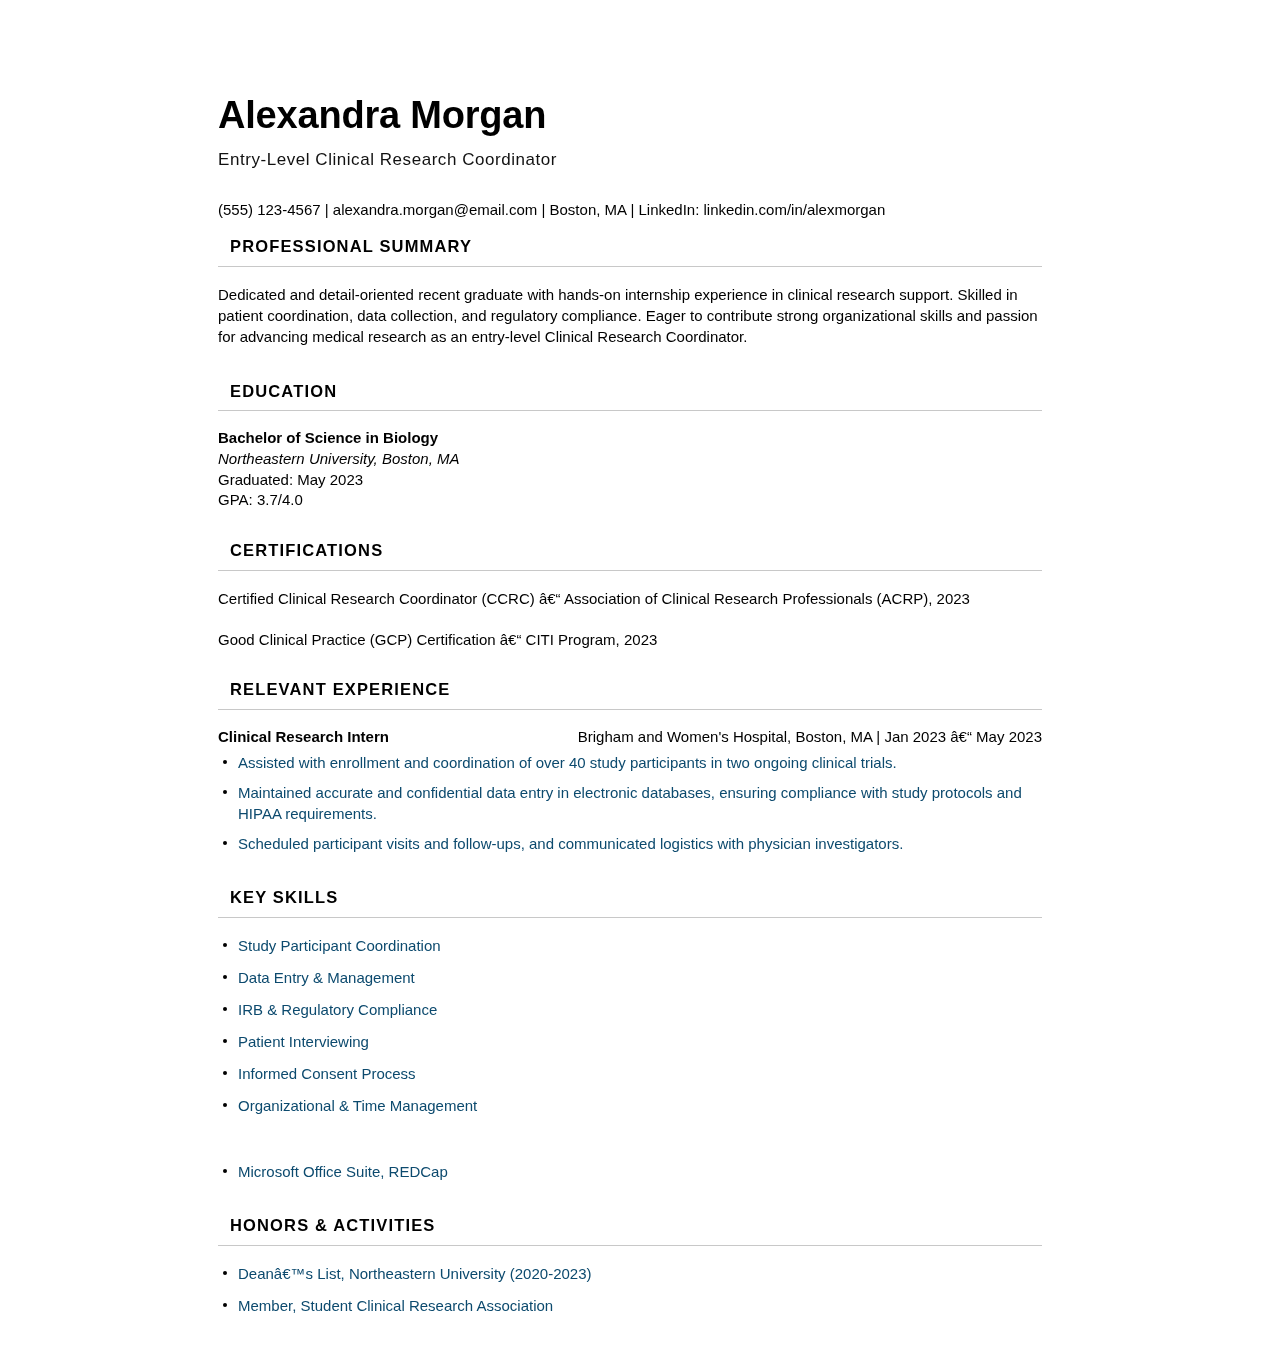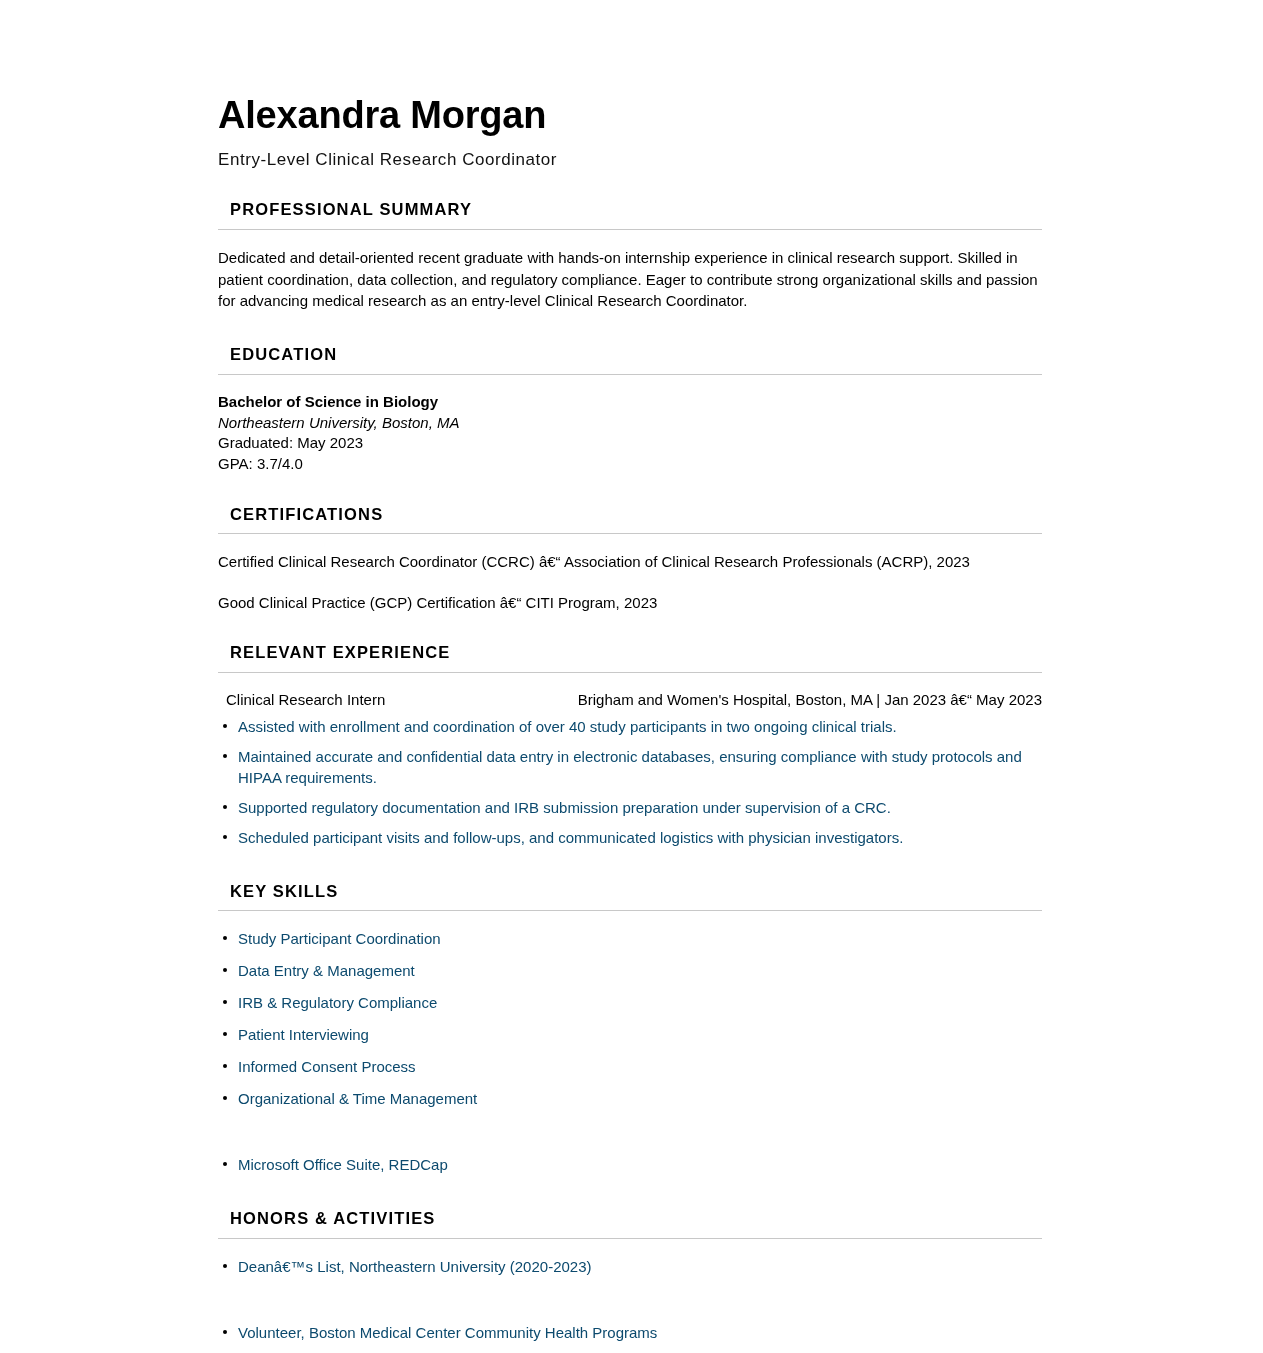--- a/index.html
+++ b/index.html
@@ -101,23 +101,22 @@
   
   .exp-head {
     display: flex;
     justify-content: space-between;
     align-items: baseline;
     font-size: 15px;
     line-height: 1.35;
     margin: 0 0 5px 0;
   }
   .exp-title {
-    font-weight: normal;
+    font-weight: bold;
     white-space: nowrap;
-    margin-left: 8px;
   }
   .exp-meta {
     font-weight: normal;
     text-align: right;
     white-space: nowrap;
   }
 
   
   ul.bullets {
     list-style: none;
@@ -151,20 +150,21 @@
 </style>
 </head>
 <body>
 
 <div class="page">
   <div class="resume">
 
     <div>
       <h1 class="name">Alexandra Morgan</h1>
       <div class="subtitle">Entry-Level Clinical Research Coordinator</div>
+      <div class="contact">(555) 123-4567 | alexandra.morgan@email.com | Boston, MA | LinkedIn: linkedin.com/in/alexmorgan</div>
     </div>
 
     <div class="section">
       <h2 class="section-title">PROFESSIONAL SUMMARY</h2>
       <hr class="rule">
       <p class="para">Dedicated and detail-oriented recent graduate with hands-on internship experience in clinical research support. Skilled in patient coordination, data collection, and regulatory compliance. Eager to contribute strong organizational skills and passion for advancing medical research as an entry-level Clinical Research Coordinator.</p>
     </div>
 
     <div class="gap-lg"></div>
 
@@ -191,21 +191,20 @@
     <div class="section">
       <h2 class="section-title">RELEVANT EXPERIENCE</h2>
       <hr class="rule">
       <div class="exp-head">
         <span class="exp-title">Clinical Research Intern</span>
         <span class="exp-meta">Brigham and Women's Hospital, Boston, MA | Jan 2023 â€“ May 2023</span>
       </div>
       <ul class="bullets">
         <li>Assisted with enrollment and coordination of over 40 study participants in two ongoing clinical trials.</li>
         <li>Maintained accurate and confidential data entry in electronic databases, ensuring compliance with study protocols and HIPAA requirements.</li>
-        <li>Supported regulatory documentation and IRB submission preparation under supervision of a CRC.</li>
         <li>Scheduled participant visits and follow-ups, and communicated logistics with physician investigators.</li>
       </ul>
     </div>
 
     <div class="gap-lg"></div>
 
     <div class="section">
       <h2 class="section-title">KEY SKILLS</h2>
       <hr class="rule">
       <ul class="bullets spaced">
@@ -219,18 +218,19 @@
       </ul>
     </div>
 
     <div class="gap-lg"></div>
 
     <div class="section">
       <h2 class="section-title">HONORS &amp; ACTIVITIES</h2>
       <hr class="rule">
       <ul class="bullets spaced">
         <li>Deanâ€™s List, Northeastern University (2020-2023)</li>
+        <li>Member, Student Clinical Research Association</li>
         <li>Volunteer, Boston Medical Center Community Health Programs</li>
       </ul>
     </div>
 
   </div>
 </div>
 
 </body></html>

